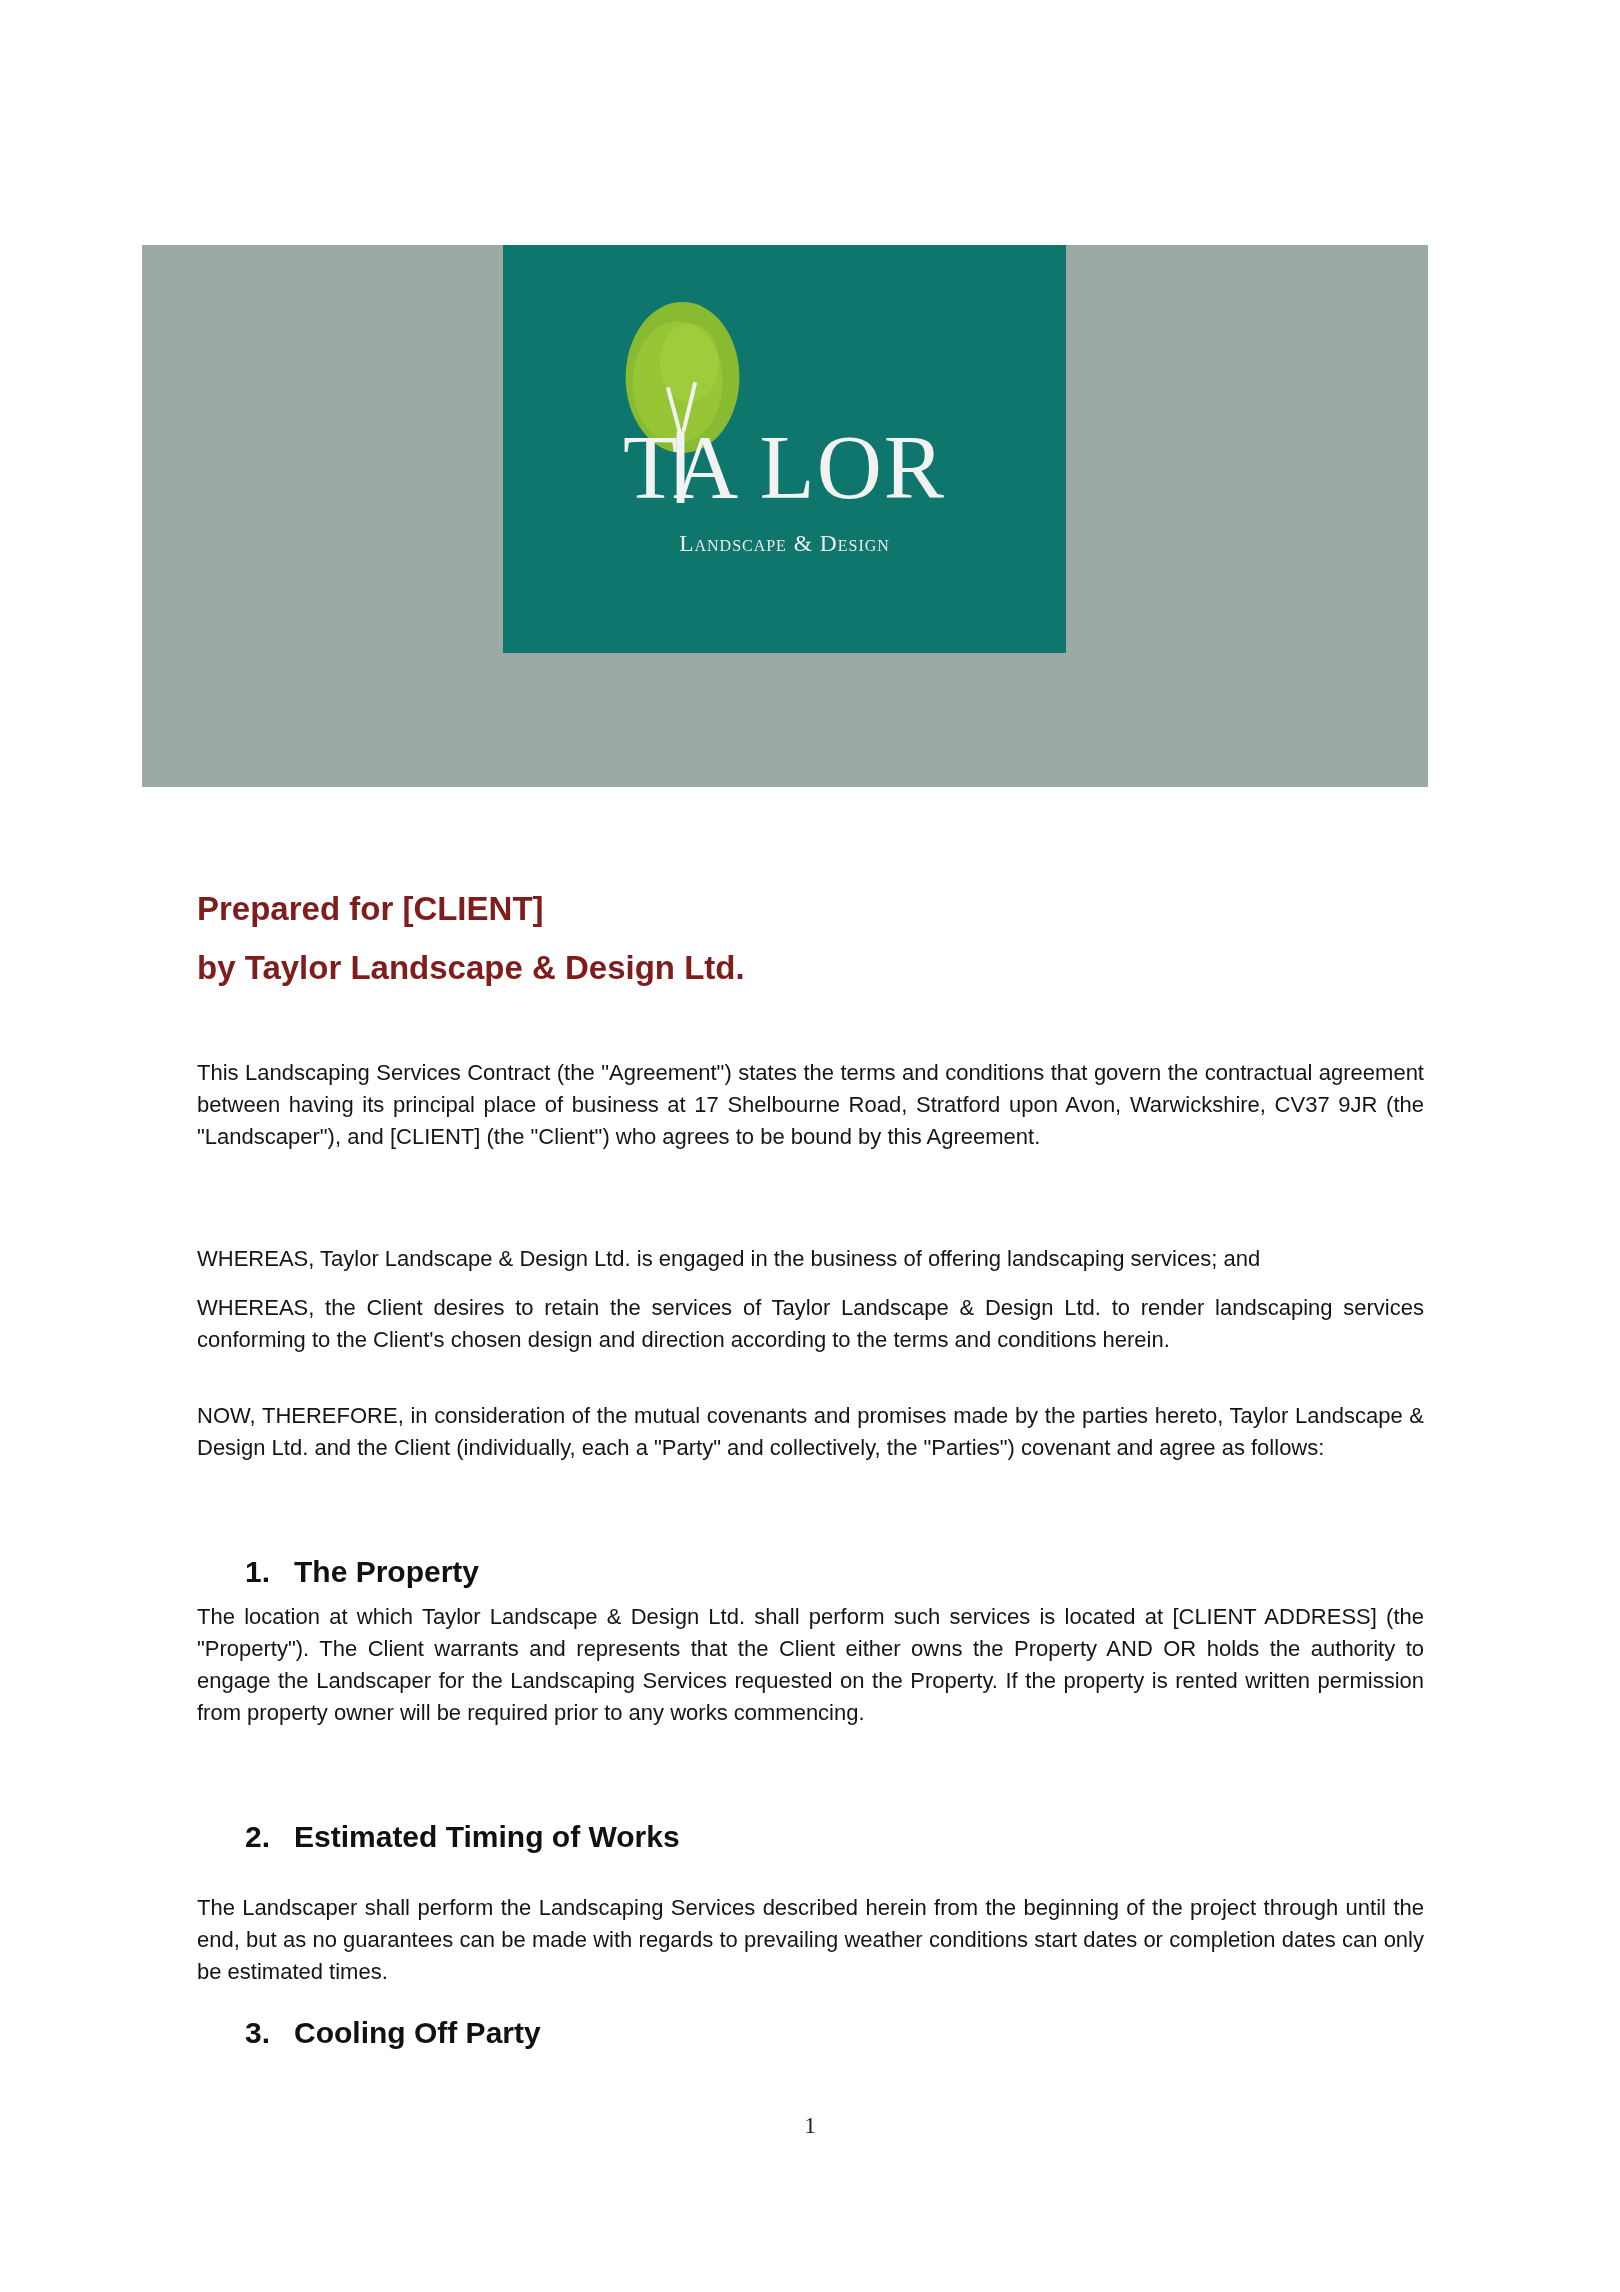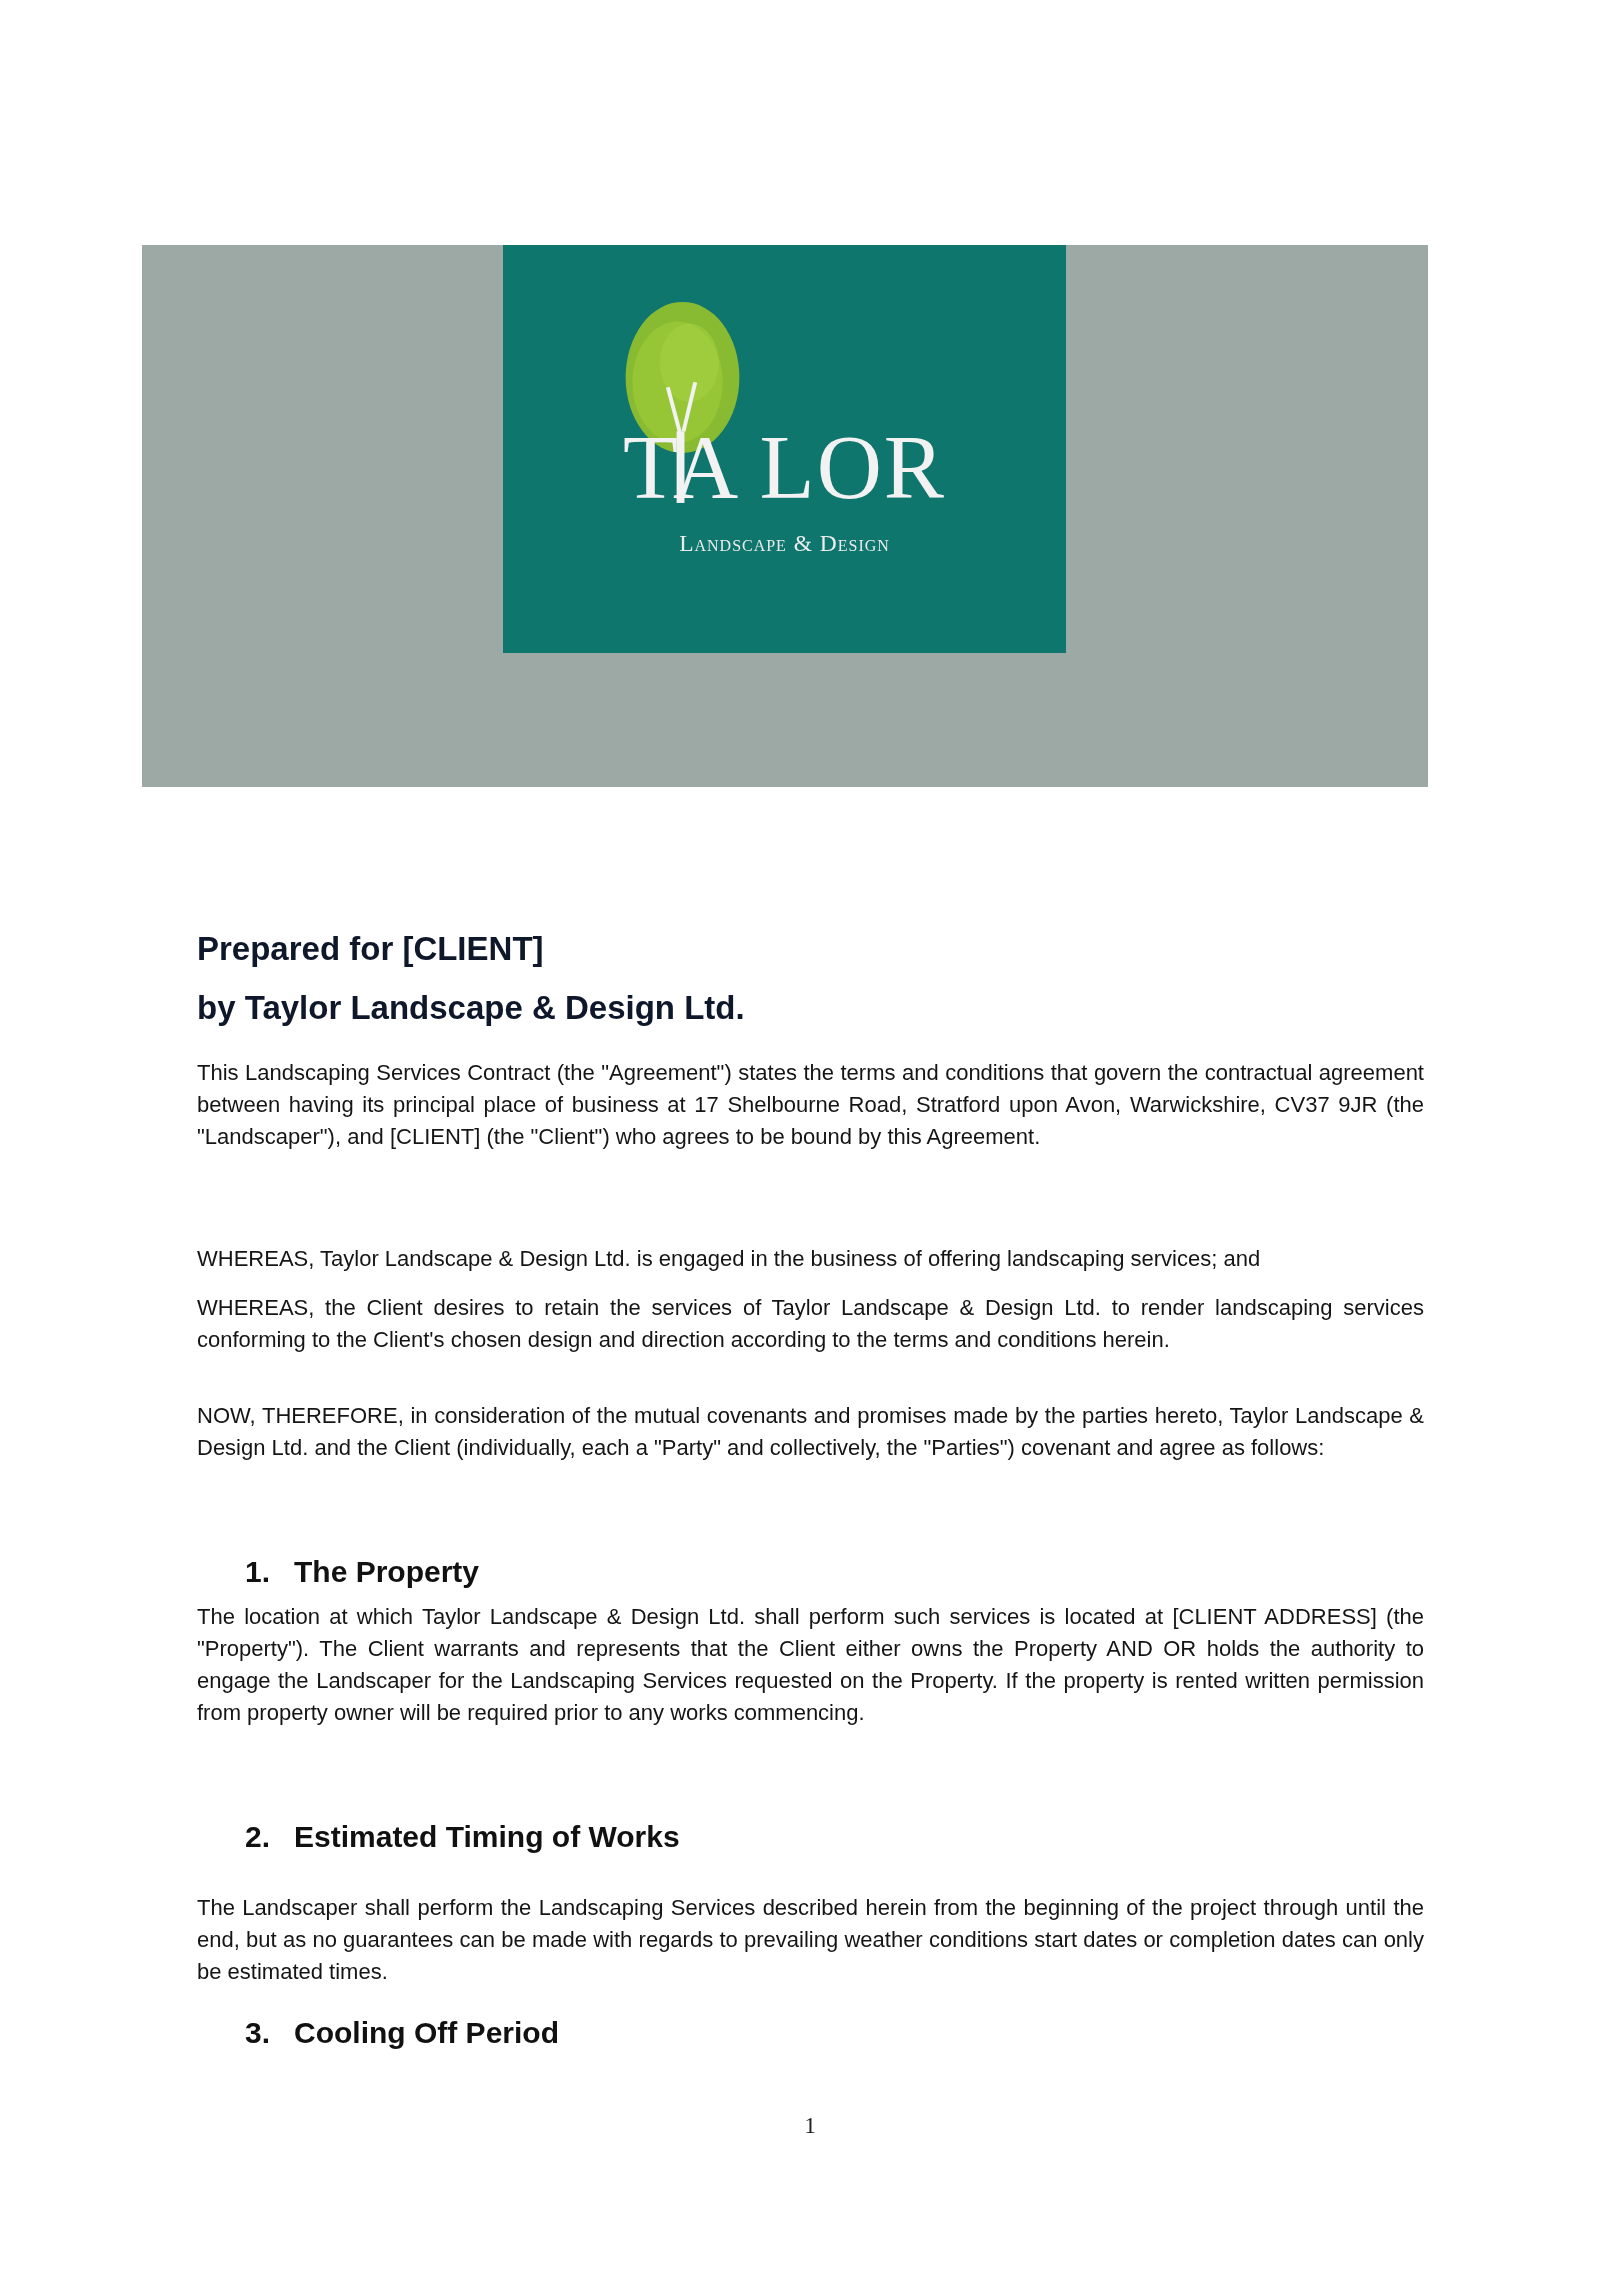--- a/index.html
+++ b/index.html
@@ -16,23 +16,22 @@
     position: absolute; left: 361px; top: 0px; width: 563px; height: 408px;
     background: #0f766e;
   }
   .logo-svg { position: absolute; left: 0; top: 0; }
   .doc-title {
     position: absolute; left: 0; width: 1286px; top: 451px;
     text-align: center; font-size: 71px; color: #0d0d0d;
     letter-spacing: -0.5px; line-height: 78px;
   }
   .heading {
-    position: absolute; left: 197px; font-weight: bold; font-size: 33px; color: #0f172a;
+    position: absolute; left: 197px; font-weight: bold; font-size: 33px; color: #7f1d1d;
     white-space: nowrap;
-    margin-top: 40px;
   }
   .para {
     position: absolute; left: 197px; width: 1227px; font-size: 22px; line-height: 32px;
     text-align: justify; text-align-last: left; color: #151515;
   }
   .para.nojust { text-align: right; }
   .section-head {
     position: absolute; left: 245px; font-weight: bold; font-size: 30px; color: #111;
     white-space: nowrap;
   }
@@ -77,17 +76,17 @@
   <span class="num">1.</span><span>The Property</span>
 </div>
 <div class="para" style="top: 1601px;">The location at which Taylor Landscape &amp; Design Ltd. shall perform such services is located at [CLIENT ADDRESS] (the "Property"). The Client warrants and represents that the Client either owns the Property AND OR holds the authority to engage the Landscaper for the Landscaping Services requested on the Property. If the property is rented written permission from property owner will be required prior to any works commencing.</div>
 
 <div class="section-head" style="top: 1820px;">
   <span class="num">2.</span><span>Estimated Timing of Works</span>
 </div>
 <div class="para" style="top: 1867px; margin-top: 25px;">The Landscaper shall perform the Landscaping Services described herein from the beginning of the project through until the end, but as no guarantees can be made with regards to prevailing weather conditions start dates or completion dates can only be estimated times.</div>
 
 <div class="section-head" style="top: 2016px;">
-  <span class="num">3.</span><span>Cooling Off Period</span>
+  <span class="num">3.</span><span>Cooling Off Party</span>
 </div>
 
 <div class="page-num">1</div>
 
 
 </body></html>

